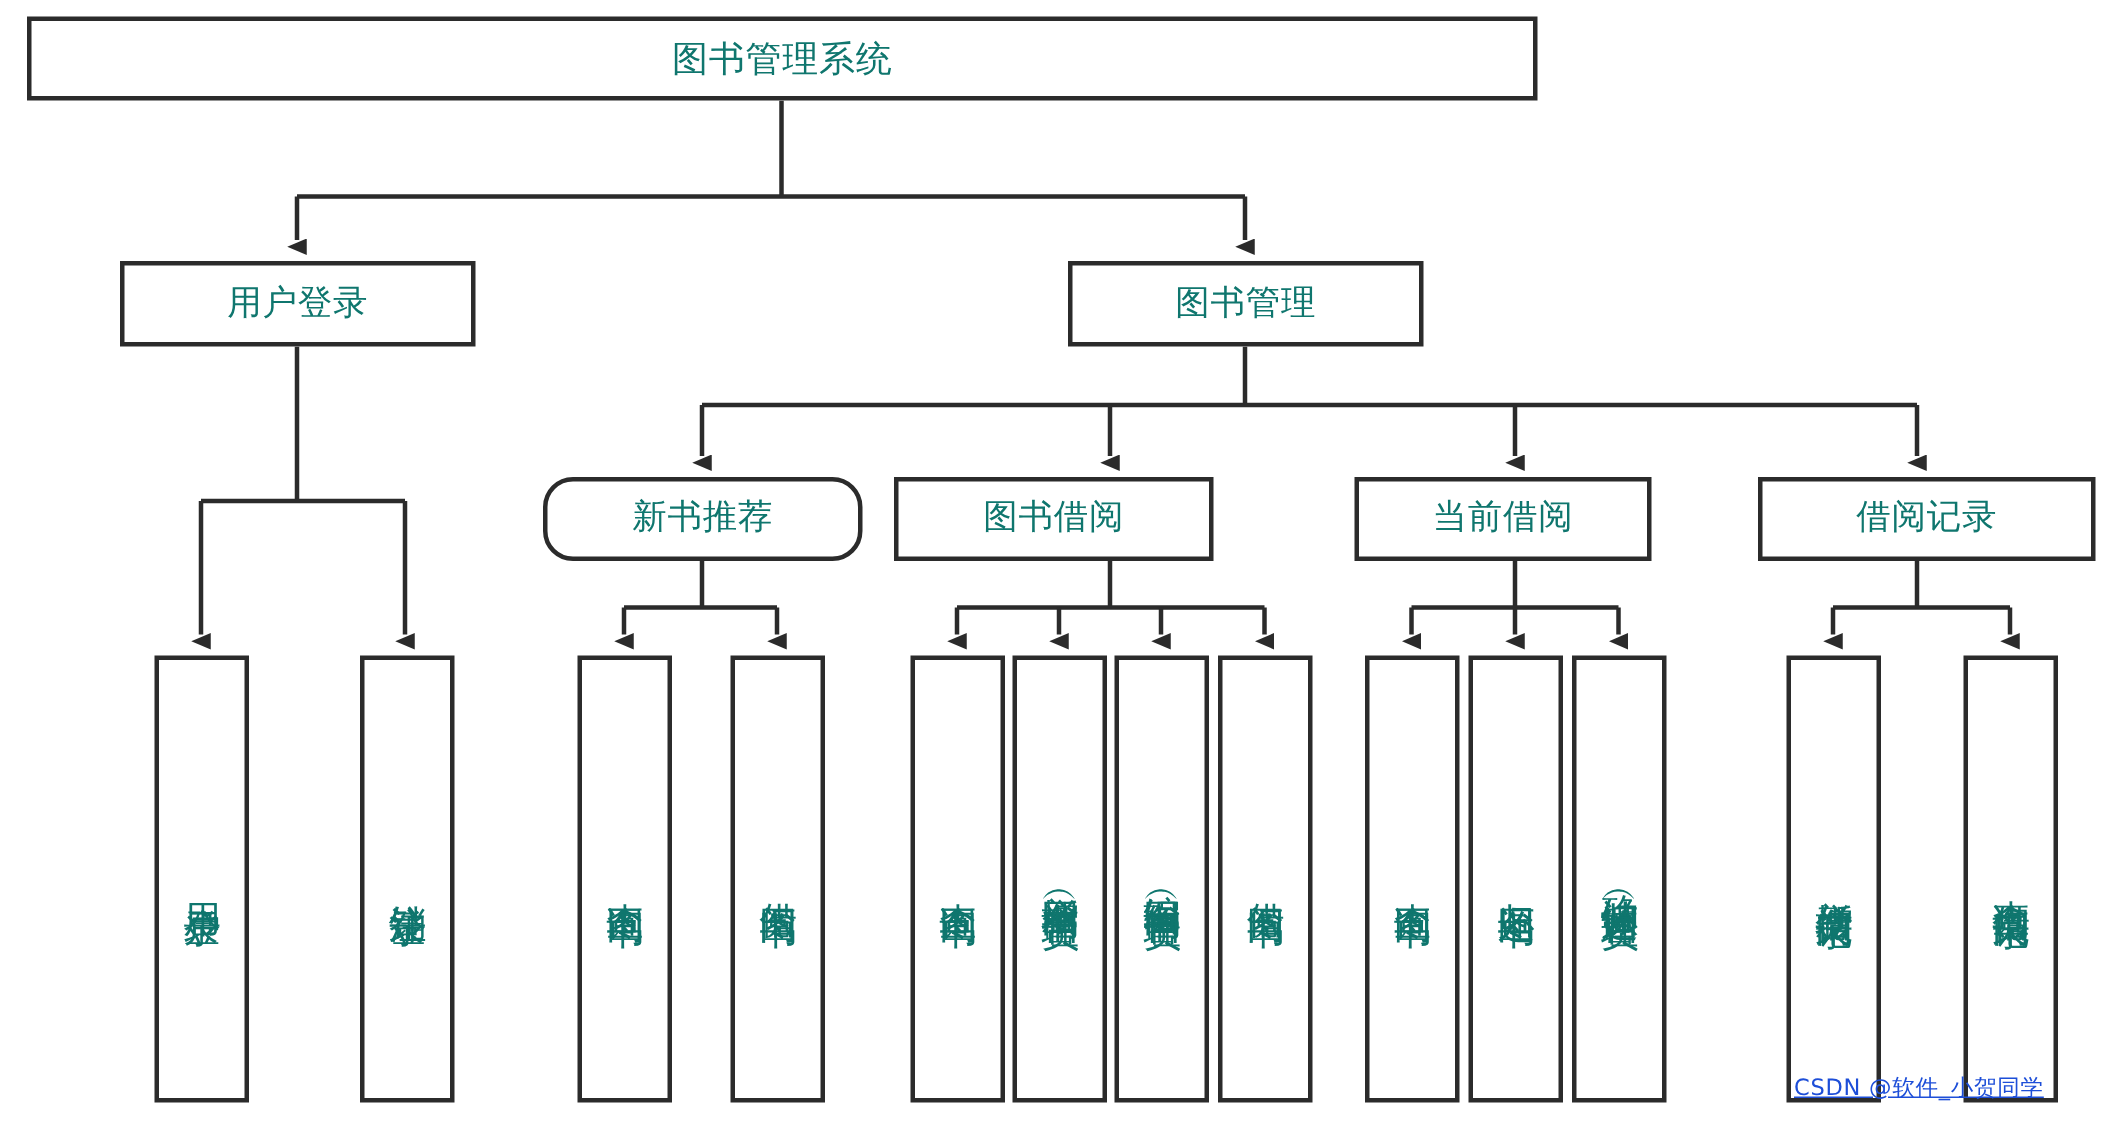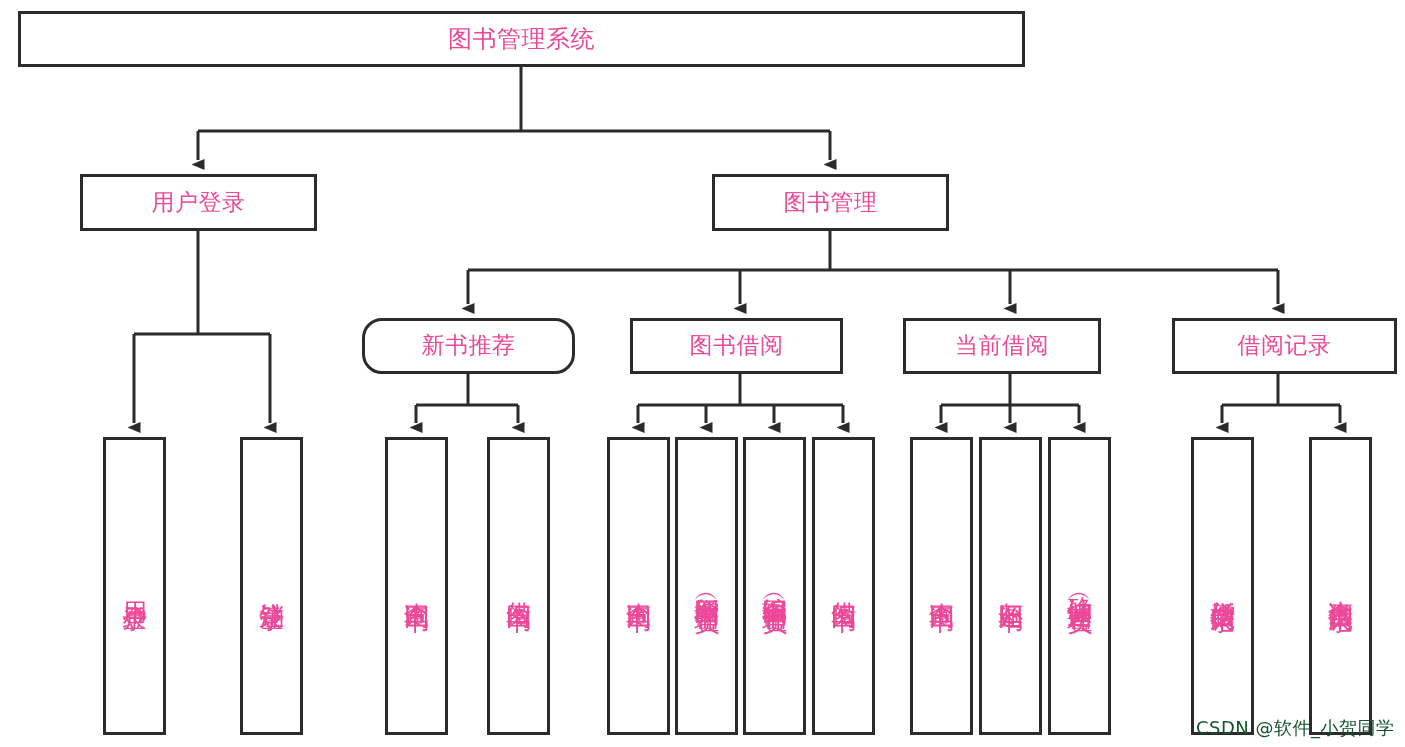--- a/index.html
+++ b/index.html
@@ -27,21 +27,21 @@
     pointer-events: none;
   }
   .node {
     position: absolute;
     box-sizing: border-box;
     background: #ffffff;
     border: 3px solid #2b2b2b;
     display: flex;
     align-items: center;
     justify-content: center;
-    color: #ec4899;
+    color: #0f766e;
   }
   .node-h .node-label {
     font-size: 23px;
     line-height: 1.1;
     letter-spacing: 0.5px;
     white-space: nowrap;
   }
   .node-root .node-label {
     font-size: 24px;
   }
@@ -54,24 +54,25 @@
     writing-mode: vertical-rl;
     text-orientation: upright;
     font-size: 25px;
     line-height: 1.18;
     letter-spacing: 2px;
     text-align: center;
     max-height: 100%;
   }
   .watermark {
     position: absolute;
-    font-size: 18px;
-    color: #14532d;
+    font-size: 15px;
+    color: #1d4ed8;
     white-space: nowrap;
     letter-spacing: 0.5px;
+    text-decoration: underline;
   }
 </style>
 </head>
 <body>
 
 <div id="diagram-root">
 
   <svg id="wires" viewBox="0 0 1405 747" width="1405" height="747">
     <defs>
       <marker id="arrowhead" markerWidth="11" markerHeight="13" refX="1" refY="6.5" orient="auto" markerUnits="userSpaceOnUse">
@@ -129,21 +130,21 @@
   <div class="node node-h" style="left:80px; top:174px; width:237px; height:57px;">
     <span class="node-label">用户登录</span>
   </div>
   <div class="node node-h" style="left:712px; top:174px; width:237px; height:57px;">
     <span class="node-label">图书管理</span>
   </div>
 
   <div class="node node-h" style="left:362px; top:318px; width:213px; height:56px;border-radius:20px;">
     <span class="node-label">新书推荐</span>
   </div>
-  <div class="node node-h" style="left:630px; top:318px; width:213px; height:56px;">
+  <div class="node node-h" style="left:596px; top:318px; width:213px; height:56px;">
     <span class="node-label">图书借阅</span>
   </div>
   <div class="node node-h" style="left:903px; top:318px; width:198px; height:56px;">
     <span class="node-label">当前借阅</span>
   </div>
   <div class="node node-h" style="left:1172px; top:318px; width:225px; height:56px;">
     <span class="node-label">借阅记录</span>
   </div>
 
   <div class="node node-v" style="left:103px; top:437px; width:63px; height:298px;">

